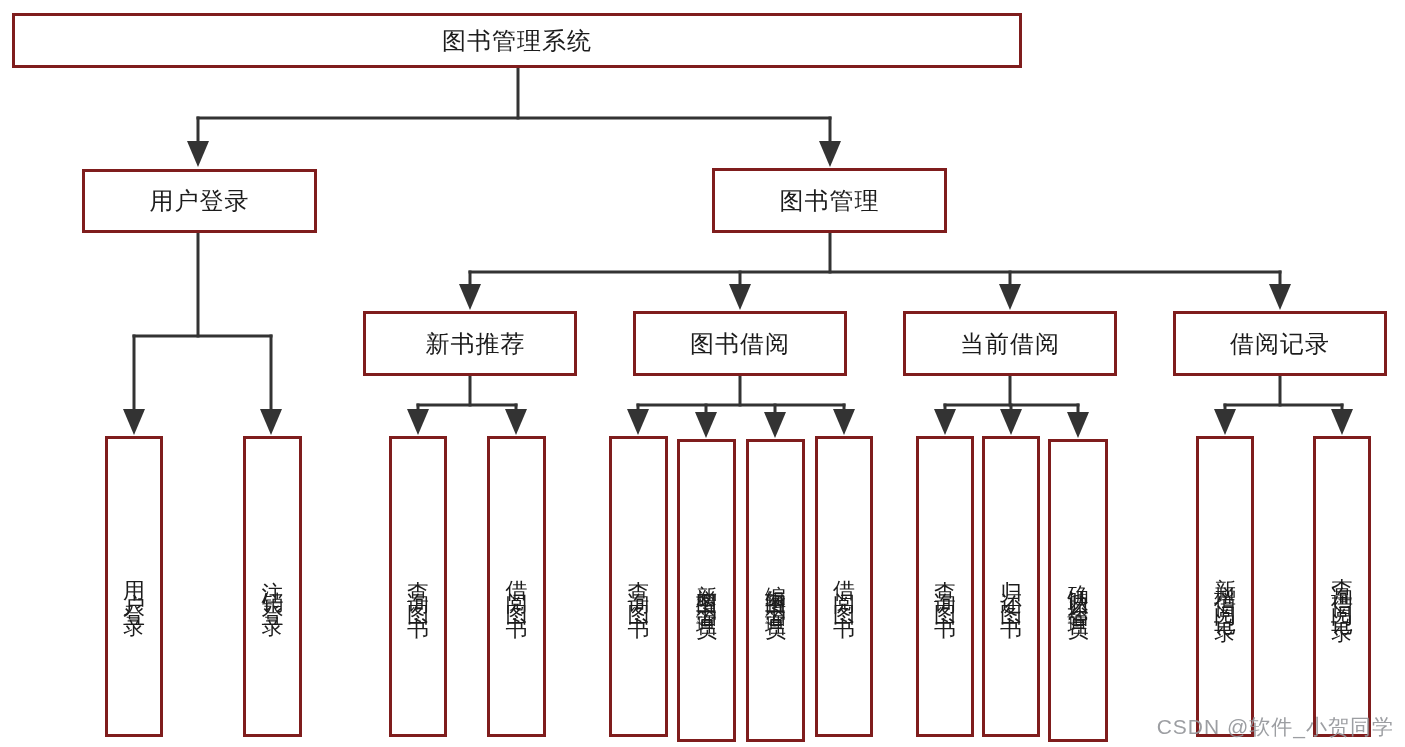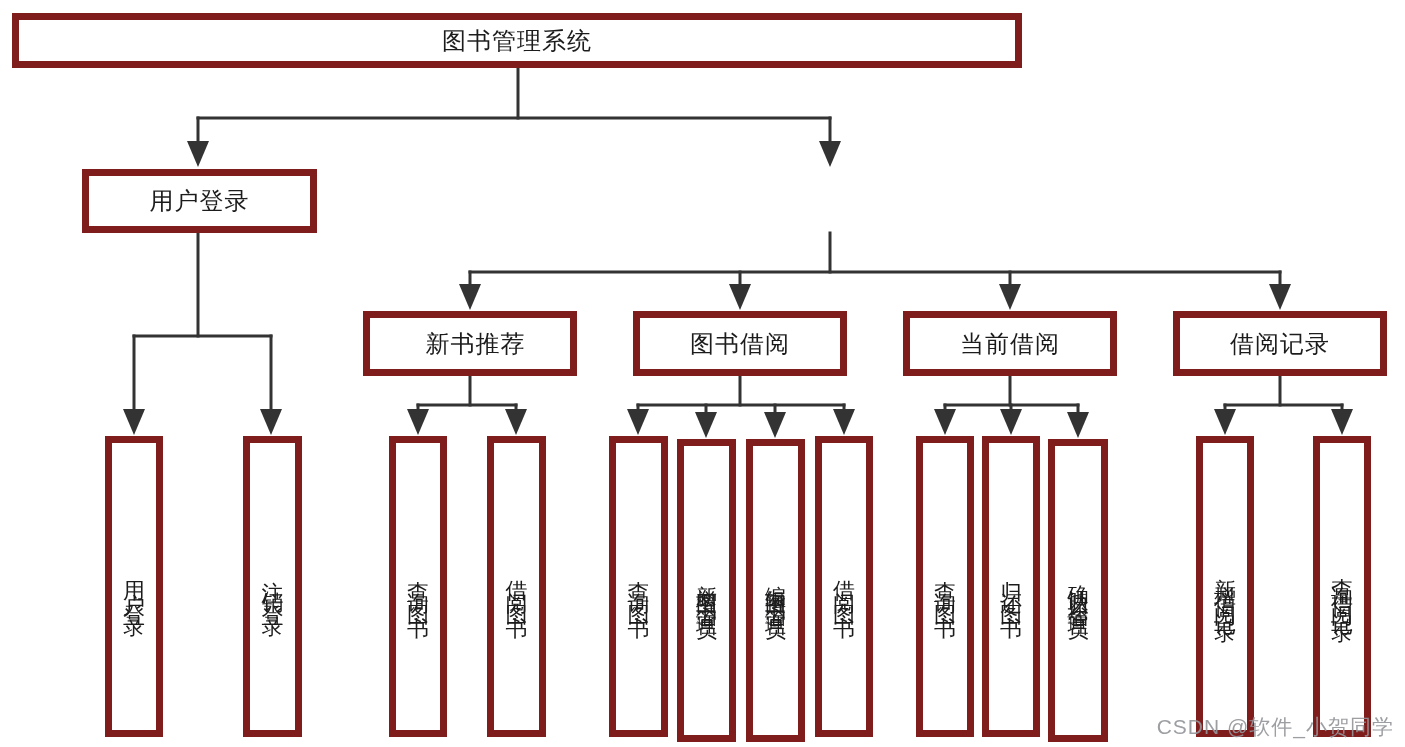--- a/index.html
+++ b/index.html
@@ -14,21 +14,21 @@
   #connectors {
     position: absolute;
     left: 0; top: 0;
     width: 1405px; height: 747px;
   }
   #connectors line { stroke: #333333; stroke-width: 3; stroke-linecap: square; }
   #connectors polygon { fill: #333333; }
   .box {
     position: absolute;
     box-sizing: border-box;
-    border: 7px solid #7f1d1d;
+    border: 3px solid #7f1d1d;
     background: #ffffff;
     display: flex;
     align-items: center;
     justify-content: center;
     color: #1c1c1c;
     font-size: 24px;
     letter-spacing: 1px;
     white-space: nowrap;
   }
   .vbox {
@@ -128,20 +128,21 @@
       <line x1="1225" y1="405" x2="1225" y2="414"></line>
       <polygon points="1214,409 1236,409 1225,435"></polygon>
       <line x1="1342" y1="405" x2="1342" y2="414"></line>
       <polygon points="1331,409 1353,409 1342,435"></polygon>
     </g>
   </svg>
 
   <div class="box" style="left:12px; top:13px; width:1010px; height:55px;">图书管理系统</div>
 
   <div class="box" style="left:82px; top:169px; width:235px; height:64px;">用户登录</div>
+  <div class="box" style="left:712px; top:168px; width:235px; height:65px;">图书管理</div>
 
   <div class="box" style="left:363px; top:311px; width:214px; height:65px;padding-left:11px;">新书推荐</div>
   <div class="box" style="left:633px; top:311px; width:214px; height:65px;">图书借阅</div>
   <div class="box" style="left:903px; top:311px; width:214px; height:65px;">当前借阅</div>
   <div class="box" style="left:1173px; top:311px; width:214px; height:65px;">借阅记录</div>
 
   <div class="box vbox" style="left:105px; top:436px; width:58px; height:301px;">用户登录</div>
   <div class="box vbox" style="left:243px; top:436px; width:59px; height:301px;">注销登录</div>
 
   <div class="box vbox" style="left:389px; top:436px; width:58px; height:301px;">查询图书</div>

